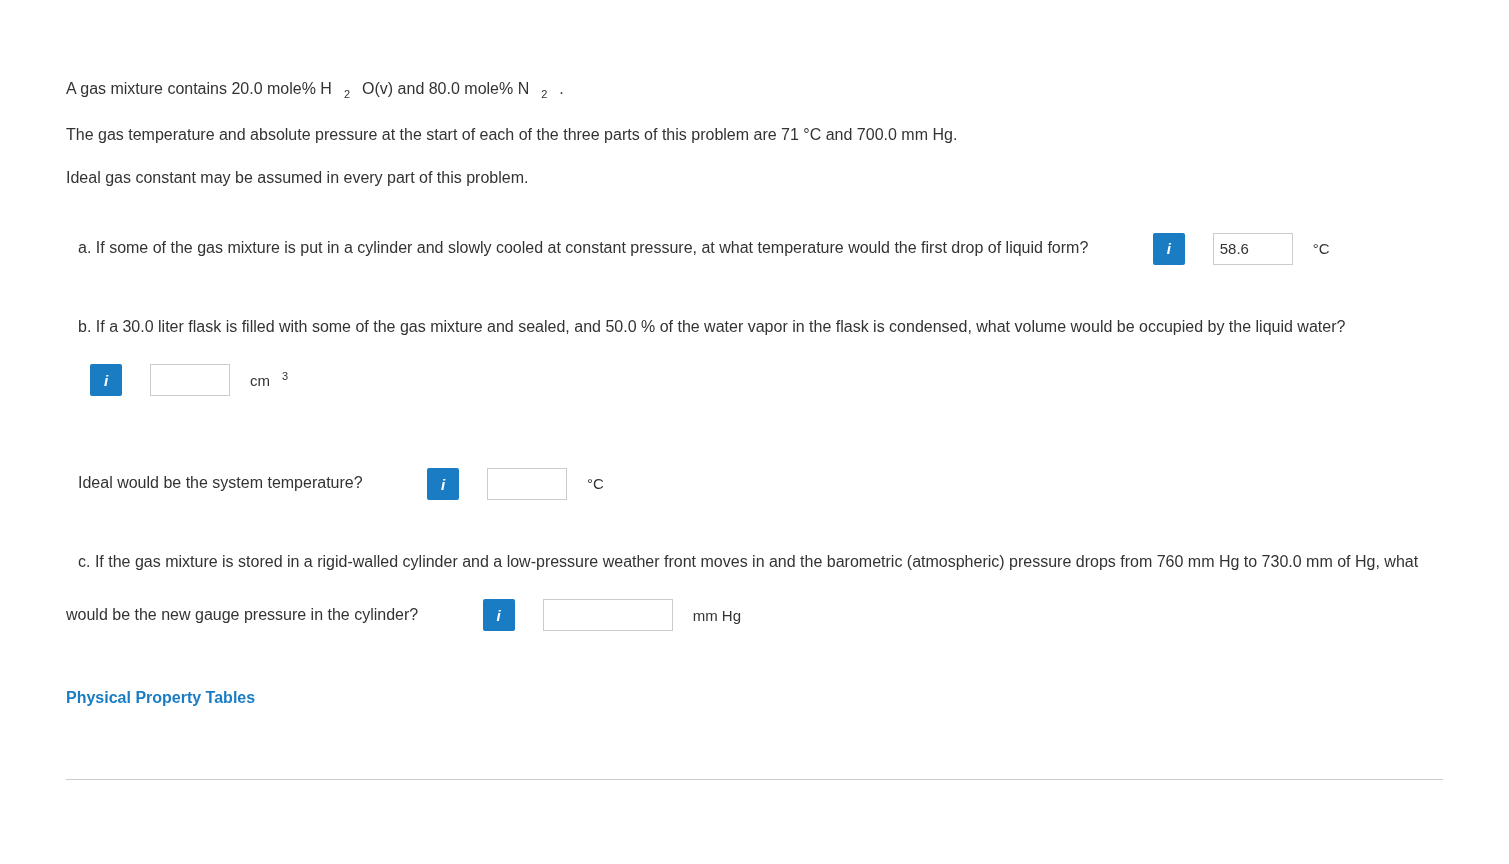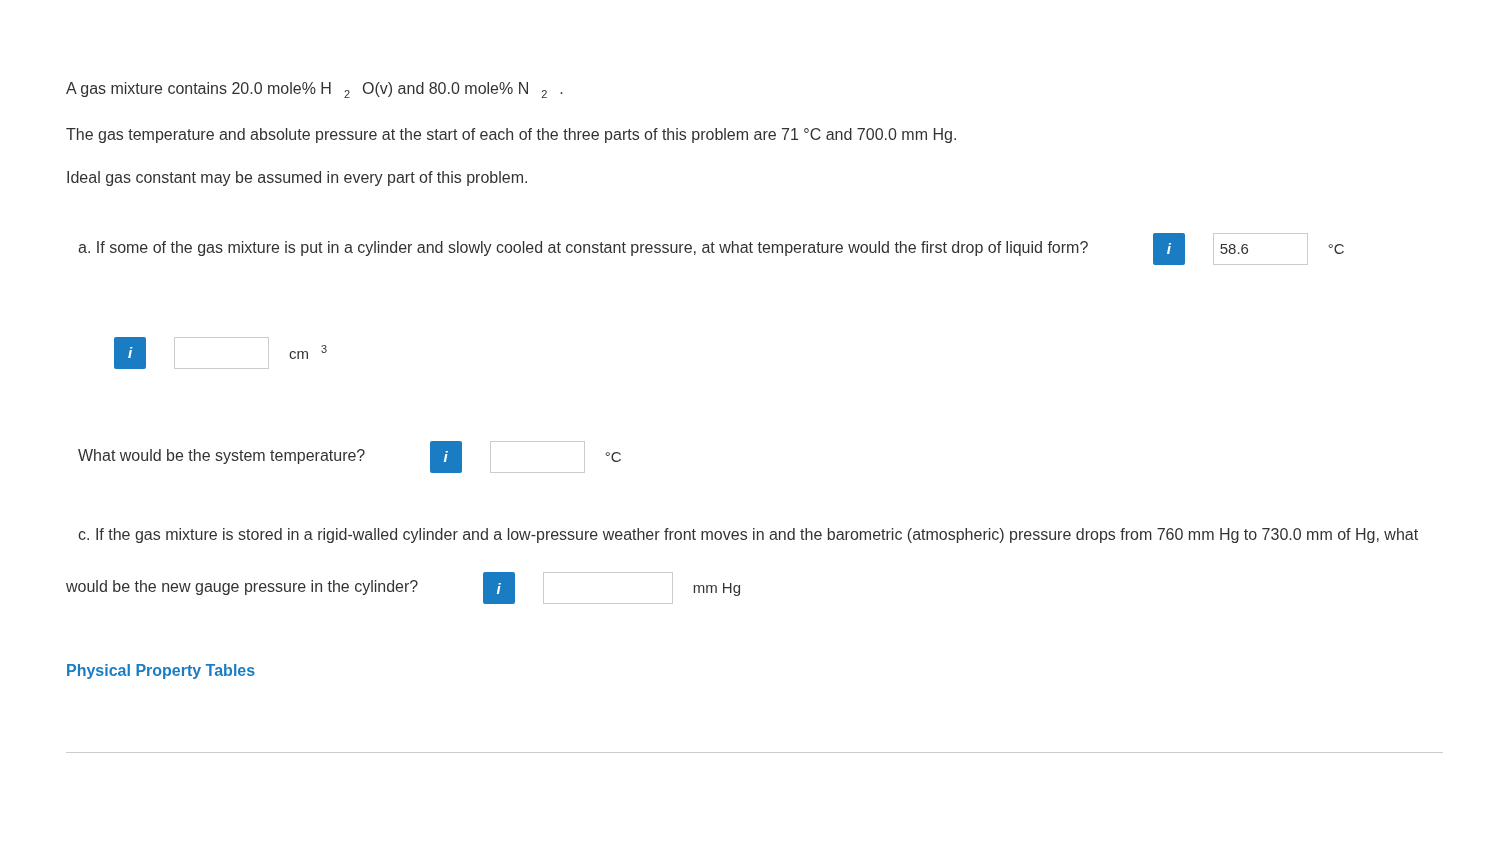--- a/index.html
+++ b/index.html
@@ -45,21 +45,21 @@
       font-weight: bold;
       font-size: 15px;
       border: none;
       cursor: pointer;
       border-radius: 2px;
       font-style: italic;
     }
 
     .answer-input {
       height: 32px;
-      width: 95px;
+      width: 80px;
       border: 1px solid #ccc;
       padding: 0 6px;
       font-size: 15px;
       outline: none;
     }
 
     .answer-input-wide {
       width: 130px;
     }
 
@@ -118,31 +118,32 @@
   <span> </span>
   <span class="answer-row">
     <button class="info-btn">i</button>
     <input class="answer-input pre-filled" type="text" value="58.6" style="">
     <span class="unit-label">°C</span>
   </span>
 </div>
 
 
 <div class="question-block">
+  <span>b. If a 30.0 liter flask is filled with some of the gas mixture and sealed, and 50.0 % of the water vapor in the flask is condensed, what volume would be occupied by the liquid water?</span>
   <span> </span>
   <span class="answer-row">
     <button class="info-btn">i</button>
     <input class="answer-input" type="text" value="" style="">
     <span class="unit-label">cm<sup>3</sup></span>
   </span>
 </div>
 
 
 <div class="question-block">
-  <span>What would be the system temperature?</span>
+  <span>Ideal would be the system temperature?</span>
   <span> </span>
   <span class="answer-row">
     <button class="info-btn">i</button>
     <input class="answer-input" type="text" value="" style="">
     <span class="unit-label">°C</span>
   </span>
 </div>
 
 
 <div class="question-block">

